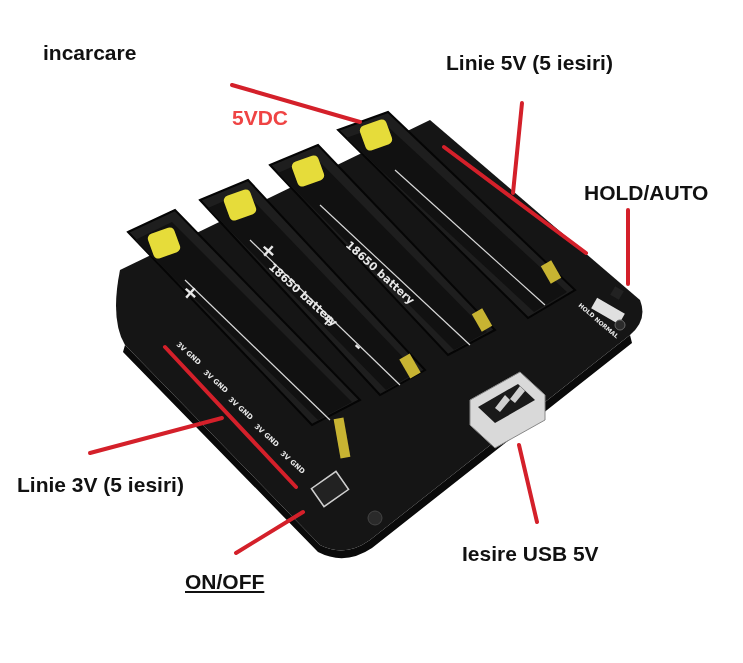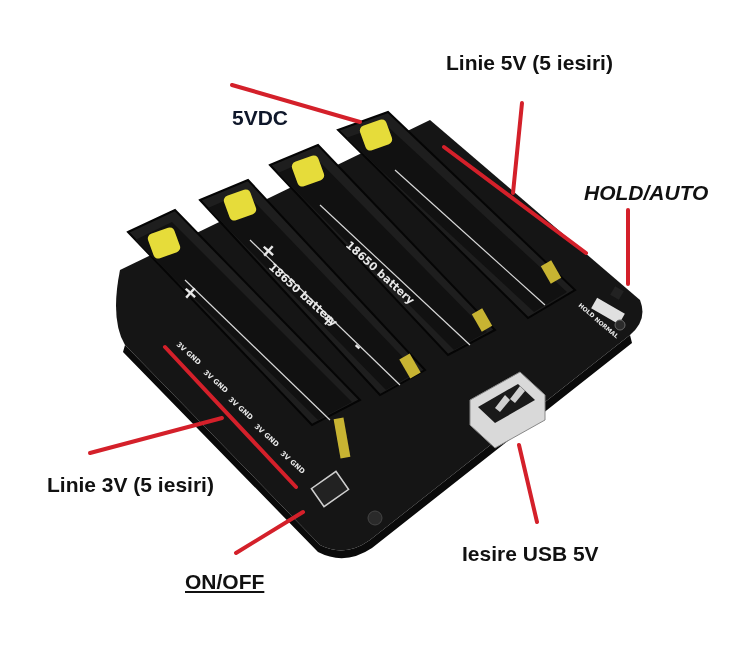--- a/index.html
+++ b/index.html
@@ -1,19 +1,19 @@
 <!DOCTYPE html>
 <html><head>
 <meta charset="utf-8">
 <style>
   html, body { margin: 0; padding: 0; background: #ffffff; }
   body { width: 743px; height: 663px; position: relative; overflow: hidden;
          font-family: "Liberation Sans", "DejaVu Sans", sans-serif; }
   .label { position: absolute; font-weight: bold; color: #111111; font-size: 21px; line-height: 31px; white-space: nowrap; }
-  .label.red { color: #0f172a; }
+  .label.red { color: #ef4444; }
   svg.canvas { position: absolute; left: 0; top: 0; }
   .silk { font-family: "DejaVu Sans", sans-serif; fill: #e8e8e8; font-weight: bold; }
 </style>
 </head>
 <body>
 
 <svg class="canvas" width="743" height="663" viewBox="0 0 743 663">
 
   <path d="M120 270 L430 120 L640 300 Q648 320 630 335 L370 540 Q345 558 320 545 L125 345 Q110 320 120 270 Z" fill="#151515"></path>
 
@@ -89,19 +89,20 @@
     <line x1="444" y1="147" x2="586" y2="253"></line>
     <line x1="628" y1="210" x2="628" y2="284"></line>
     <line x1="165" y1="347" x2="296" y2="487"></line>
     <line x1="90" y1="453" x2="222" y2="418"></line>
     <line x1="236" y1="553" x2="303" y2="512"></line>
     <line x1="519" y1="445" x2="537" y2="522"></line>
   </g>
 </svg>
 
 <div class="label" style="left:43px; top:37px;">
+  <div>incarcare</div>
 </div>
 <div class="label red" style="left:232px; top:102px;">5VDC</div>
 <div class="label" style="left:446px; top:47px;">Linie 5V (5 iesiri)</div>
-<div class="label" style="left:584px; top:177px;font-style:italic;">HOLD/AUTO</div>
-<div class="label" style="left:47px; top:469px;">Linie 3V (5 iesiri)</div>
+<div class="label" style="left:584px; top:177px;">HOLD/AUTO</div>
+<div class="label" style="left:17px; top:469px;">Linie 3V (5 iesiri)</div>
 <div class="label" style="left:185px; top:566px;text-decoration:underline;">ON/OFF</div>
 <div class="label" style="left:462px; top:538px;">Iesire USB 5V</div>
 
 </body></html>

